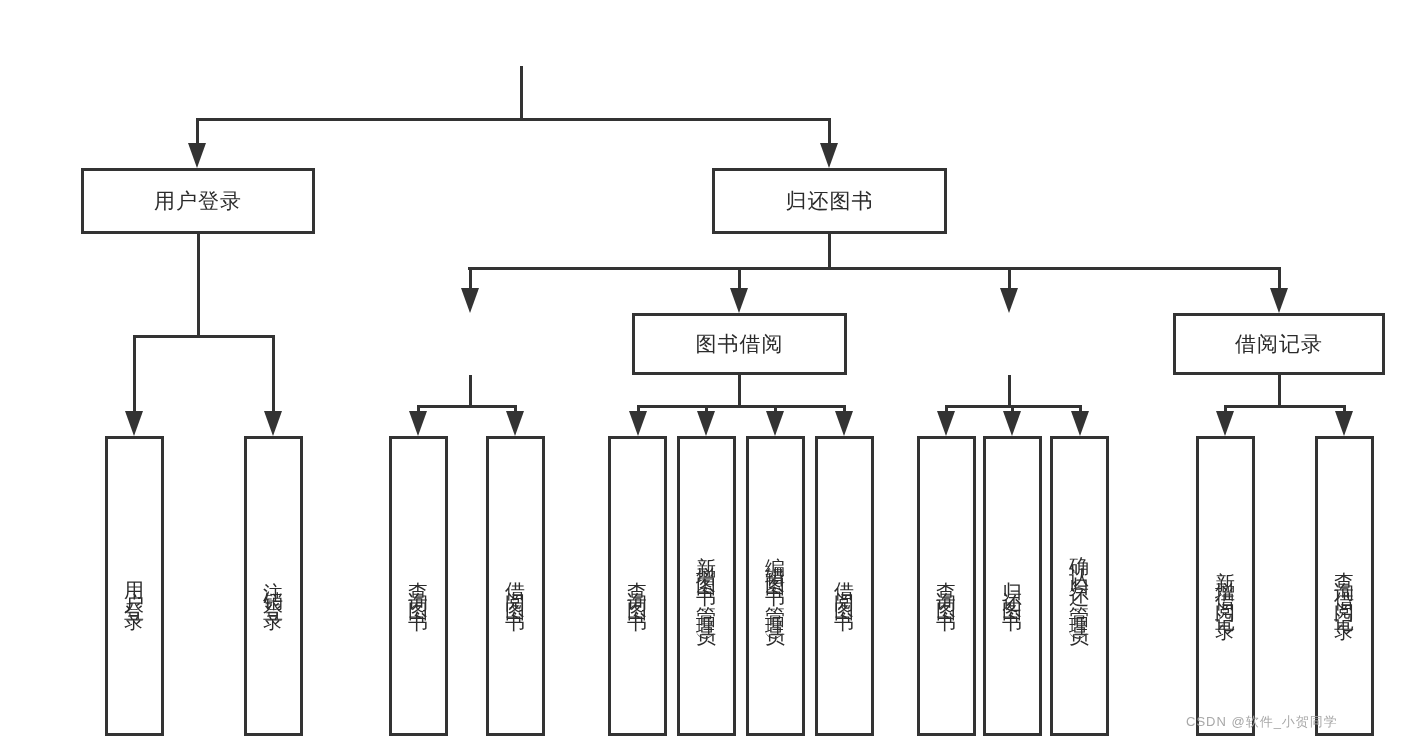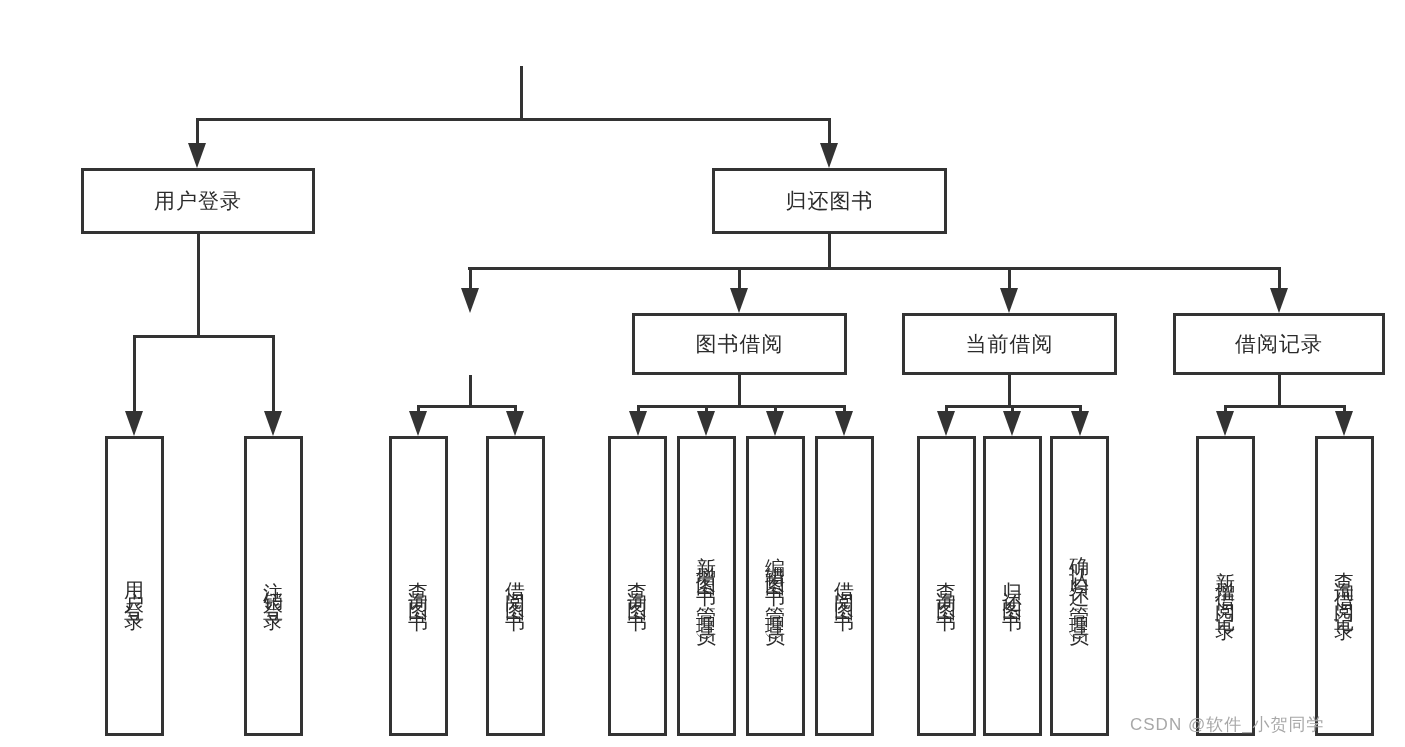--- a/index.html
+++ b/index.html
@@ -60,23 +60,23 @@
   .arrow {
     position: absolute;
     width: 0;
     height: 0;
     border-left: 9px solid transparent;
     border-right: 9px solid transparent;
     border-top: 25px solid var(--line);
   }
   .watermark {
     position: absolute;
-    left: 1130px;
+    left: 1186px;
     top: 713px;
-    font-size: 17px;
+    font-size: 13px;
     color: var(--wm);
     letter-spacing: 1px;
     white-space: nowrap;
   }
 </style>
 </head>
 <body>
 
 <div class="canvas">
 
@@ -103,21 +103,20 @@
   <div class="vline" style="left:469px; top:267px; height:24px;"></div>
   <div class="arrow" style="left:461px; top:288px;"></div>
   <div class="vline" style="left:738px; top:267px; height:24px;"></div>
   <div class="arrow" style="left:730px; top:288px;"></div>
   <div class="vline" style="left:1008px; top:267px; height:24px;"></div>
   <div class="arrow" style="left:1000px; top:288px;"></div>
   <div class="vline" style="left:1278px; top:267px; height:24px;"></div>
   <div class="arrow" style="left:1270px; top:288px;"></div>
 
   <div class="node" style="left:632px; top:313px; width:215px; height:62px;font-family:Liberation Serif, serif;">图书借阅</div>
-  <div class="node" style="left:902px; top:313px; width:215px; height:62px;">当前借阅</div>
   <div class="node" style="left:1173px; top:313px; width:212px; height:62px;">借阅记录</div>
 
   <div class="vline" style="left:469px; top:375px; height:33px;"></div>
   <div class="hline" style="left:417px; top:405px; width:100px;"></div>
   <div class="vline" style="left:417px; top:405px; height:10px;"></div>
   <div class="arrow" style="left:409px; top:411px;"></div>
   <div class="vline" style="left:514px; top:405px; height:10px;"></div>
   <div class="arrow" style="left:506px; top:411px;"></div>
 
   <div class="vline" style="left:738px; top:375px; height:33px;"></div>

